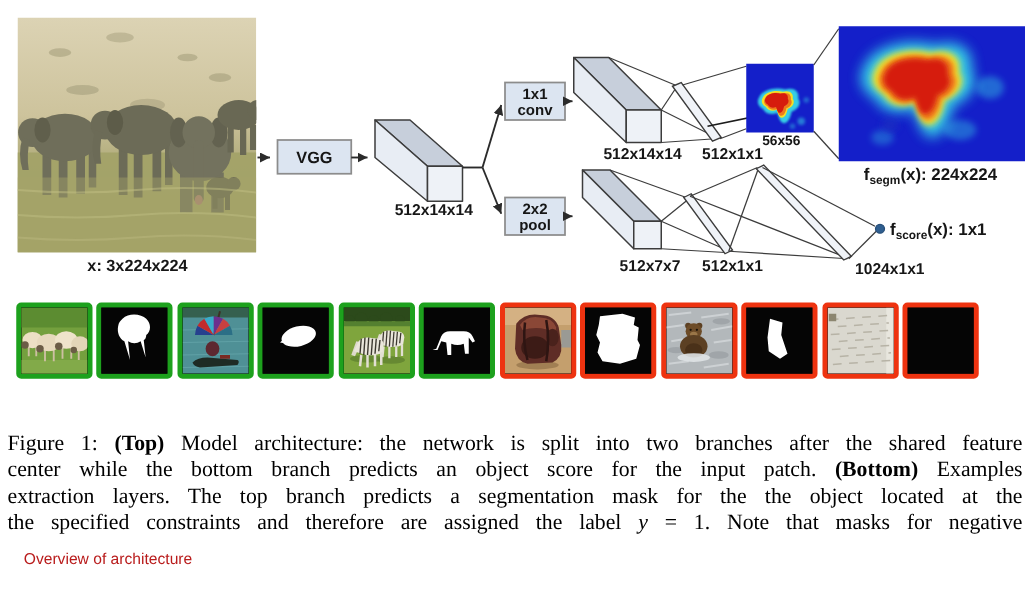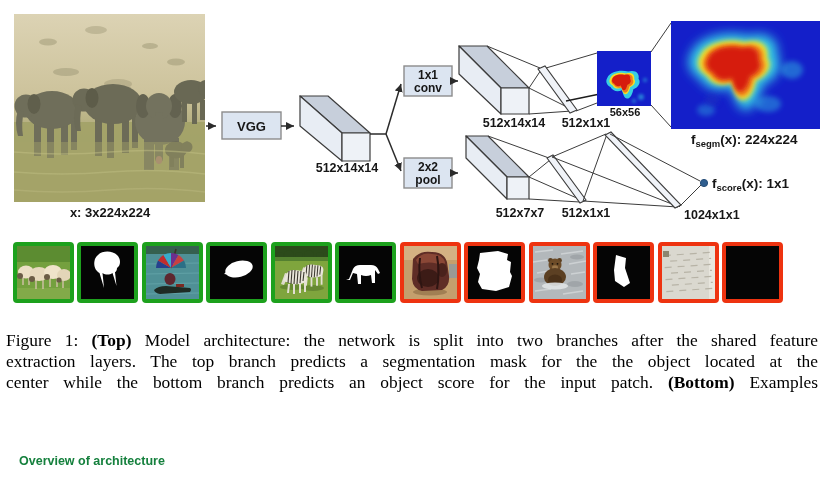--- a/index.html
+++ b/index.html
@@ -8,28 +8,28 @@
   
   #arch{position:absolute;left:0;top:0;}
   text.dlabel{font-family:"Liberation Sans",sans-serif;font-weight:bold;fill:#161616;}
   
   #triplets{position:absolute;left:13px;top:242px;display:flex;gap:4px;}
   .pair{display:flex;gap:3px;}
   .sq{width:53px;height:53px;border-radius:4px;overflow:hidden;background:#050505;line-height:0;}
   .pair.pos .sq{border:4px solid #1da11d;}
   .pair.neg .sq{border:4px solid #ee3310;}
   
-  #caption{position:absolute;left:6px;top:330px;width:812px;color:#000;
+  #caption{position:absolute;left:6px;top:344px;width:812px;color:#000;
            font-family:"Liberation Serif",serif;font-size:17.4px;line-height:20.9px;}
   .cap-line{white-space:normal;}
   .cap-line.just{text-align:justify;text-align-last:justify;}
   .b{font-weight:bold;}
   .i{font-style:italic;}
   
-  #overview-link{position:absolute;left:19px;top:454px;color:#15803d;font-weight:bold;
+  #overview-link{position:absolute;left:19px;top:440px;color:#b91c1c;font-weight:normal;
                  font-size:12.5px;font-family:"Liberation Sans",sans-serif;cursor:pointer;}
 </style>
 </head>
 <body>
 
 <div id="page">
 
   <svg id="arch" width="823" height="232" viewBox="0 0 823 232">
     <defs>
       <marker id="arr" markerWidth="9" markerHeight="8" refX="8" refY="4" orient="auto" markerUnits="userSpaceOnUse">
@@ -457,18 +457,19 @@
       <div class="sq">
         <svg width="53" height="53" viewBox="0 0 53 53">
           <rect width="53" height="53" fill="#050505"></rect>
         </svg>
       </div>
     </div>
   </div>
 
   <div id="caption">
     <div class="cap-line just"><span>Figure 1: </span><span class="b">(Top)</span><span> Model architecture: the network is split into two branches after the shared feature</span></div>
+    <div class="cap-line just"><span>center while the bottom branch predicts an object score for the input patch. </span><span class="b">(Bottom)</span><span> Examples</span></div>
     <div class="cap-line just"><span>extraction layers. The top branch predicts a segmentation mask for the the object located at the</span></div>
-    <div class="cap-line just"><span>center while the bottom branch predicts an object score for the input patch. </span><span class="b">(Bottom)</span><span> Examples</span></div>
+    <div class="cap-line just"><span>the specified constraints and therefore are assigned the label </span><span class="i">y</span><span> = 1. Note that masks for negative</span></div>
   </div>
 
   <div id="overview-link">Overview of architecture</div>
 </div>
 
 </body></html>

